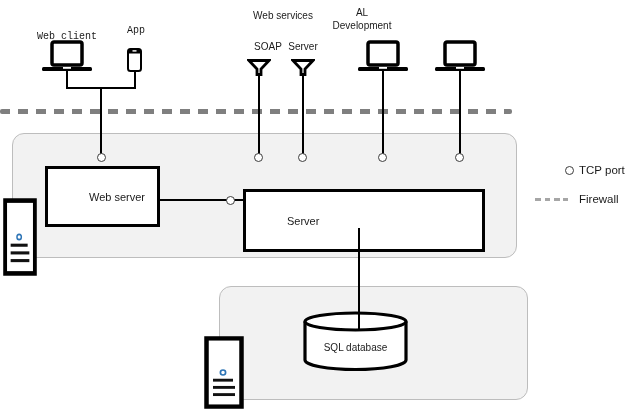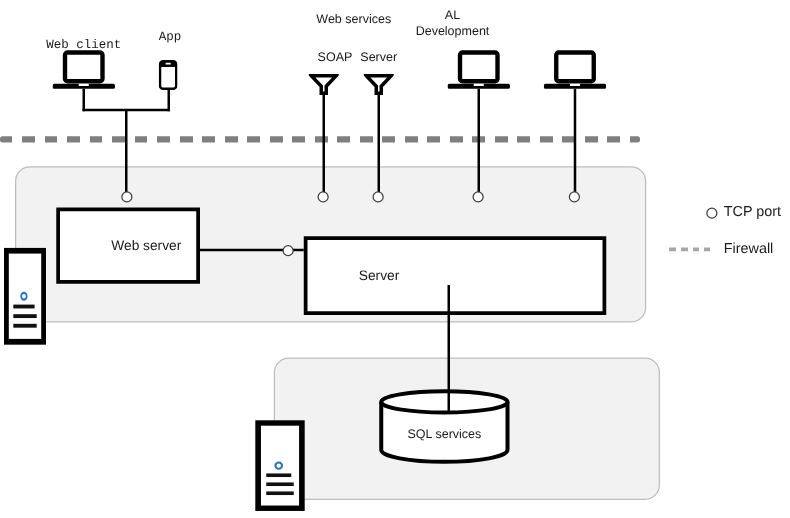--- a/index.html
+++ b/index.html
@@ -126,20 +126,20 @@
       <rect x="9" y="59.5" width="22" height="3" fill="#111"></rect>
     </svg>
   </div>
 
   <div class="icon" style="left:302px;top:310px;z-index:2;">
     <svg width="107" height="64" viewBox="0 0 107 64">
       <path d="M3,11.5 v38.5 a50.5,9.5 0 0 0 101,0 v-38.5" fill="#fff" stroke="#000" stroke-width="3.2"></path>
       <ellipse cx="53.5" cy="11.5" rx="50.5" ry="8.5" fill="#fff" stroke="#000" stroke-width="3.2"></ellipse>
     </svg>
   </div>
-  <div class="lbl" style="left:302px;top:341px;width:107px;z-index:6;">SQL services</div>
+  <div class="lbl" style="left:302px;top:341px;width:107px;z-index:6;">SQL database</div>
 
   <div class="port" style="left:565px;top:165.5px;"></div>
   <div class="legend-text" style="left:579px;top:164px;width:60px;">TCP port</div>
   <div class="legend-dash"></div>
   <div class="legend-text" style="left:579px;top:193px;width:60px;">Firewall</div>
 
 </div>
 
 </body></html>

